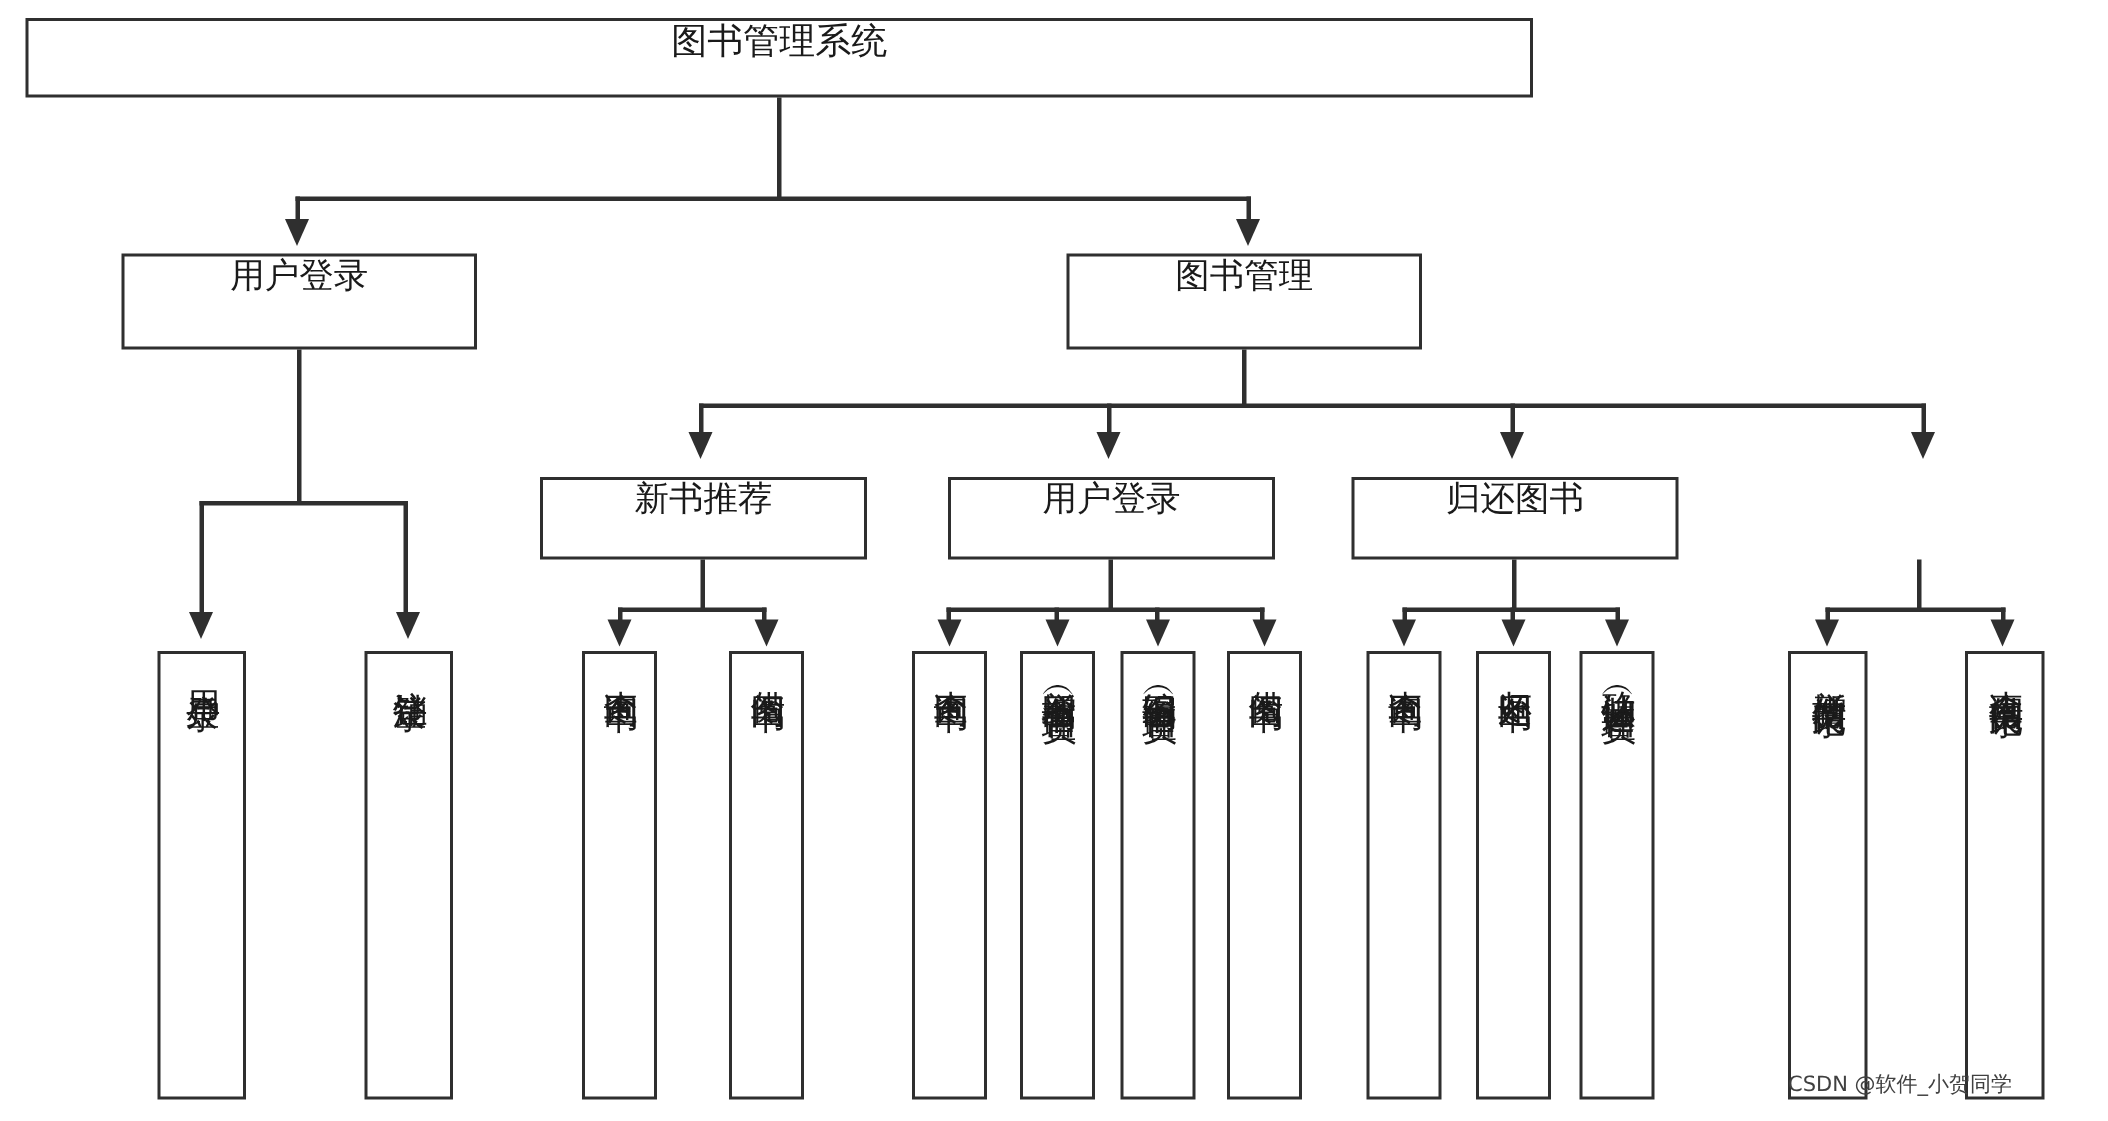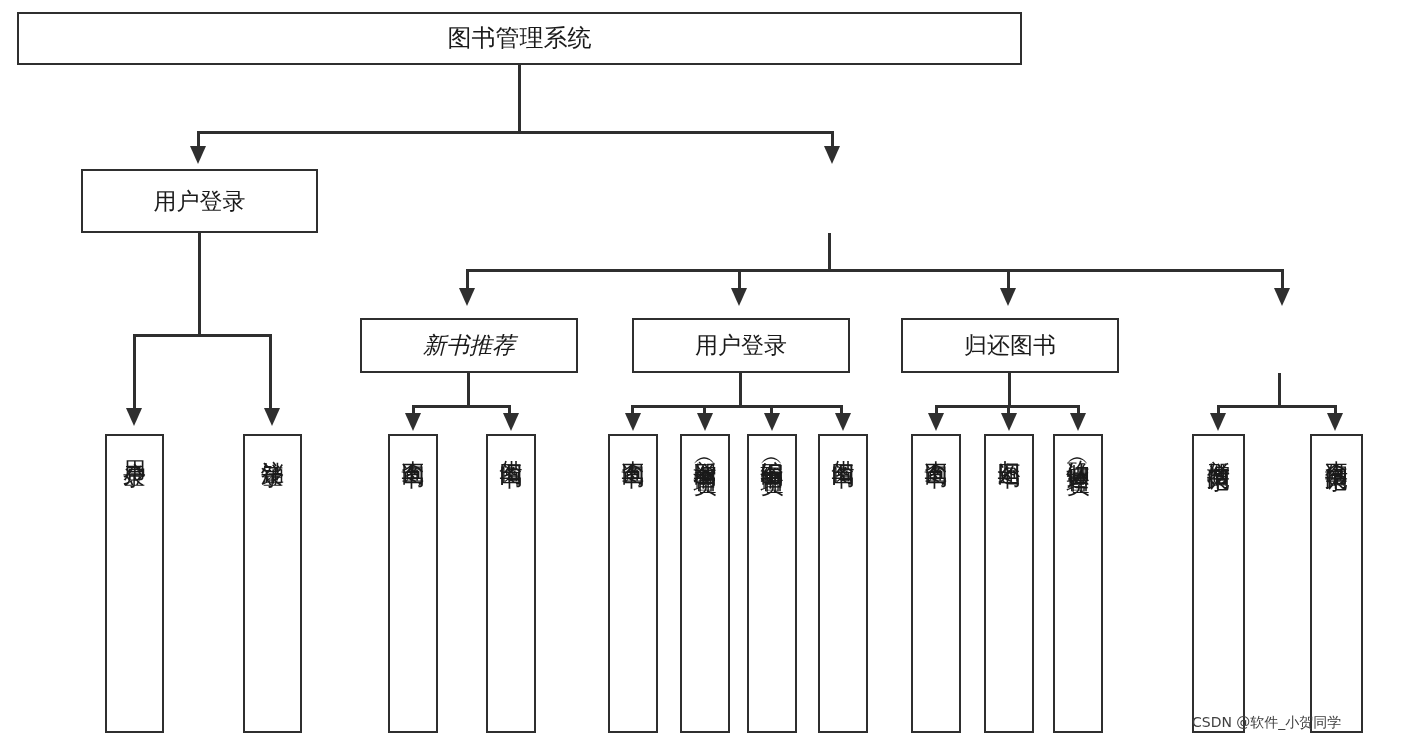--- a/index.html
+++ b/index.html
@@ -16,21 +16,21 @@
     height: 747px;
     background: #ffffff;
     overflow: hidden;
   }
   .node {
     position: absolute;
     box-sizing: border-box;
     border: 2.5px solid #2f2f2f;
     background: #ffffff;
     display: flex;
-    align-items: center;
+    align-items: flex-start;
     justify-content: center;
     color: #1a1a1a;
   }
   .node .label {
     text-align: center;
     line-height: 1.15;
     white-space: nowrap;
   }
   
   .node.horiz .label {
@@ -90,40 +90,43 @@
   <div class="ln h" style="left:197px; top:131px; width:637px; height:3px;"></div>
   <div class="ln v" style="left:197px; top:131px; width:3px; height:17px;"></div>
   <div class="ln v" style="left:831px; top:131px; width:3px; height:17px;"></div>
   <div class="arrow" style="left:190px; top:146px;"></div>
   <div class="arrow" style="left:824px; top:146px;"></div>
 
   <div class="node horiz" style="left:81px; top:169px; width:237px; height:64px;">
     <span class="label">用户登录</span>
   </div>
 
+  <div class="node horiz" style="left:711px; top:169px; width:237px; height:64px;">
+    <span class="label">图书管理</span>
+  </div>
 
   <div class="ln v" style="left:198px; top:233px; width:3px; height:103px;"></div>
   <div class="ln h" style="left:133px; top:334px; width:139px; height:3px;"></div>
   <div class="ln v" style="left:133px; top:334px; width:3px; height:76px;"></div>
   <div class="ln v" style="left:269px; top:334px; width:3px; height:76px;"></div>
   <div class="arrow" style="left:126px; top:408px;"></div>
   <div class="arrow" style="left:264px; top:408px;"></div>
 
   <div class="ln v" style="left:828px; top:233px; width:3px; height:38px;"></div>
   <div class="ln h" style="left:466px; top:269px; width:818px; height:3px;"></div>
   <div class="ln v" style="left:466px; top:269px; width:3px; height:20px;"></div>
   <div class="ln v" style="left:738px; top:269px; width:3px; height:20px;"></div>
   <div class="ln v" style="left:1007px; top:269px; width:3px; height:20px;"></div>
   <div class="ln v" style="left:1281px; top:269px; width:3px; height:20px;"></div>
   <div class="arrow" style="left:459px; top:288px;"></div>
   <div class="arrow" style="left:731px; top:288px;"></div>
   <div class="arrow" style="left:1000px; top:288px;"></div>
   <div class="arrow" style="left:1274px; top:288px;"></div>
 
-  <div class="node horiz" style="left:360px; top:318px; width:218px; height:55px;font-style:italic;">
+  <div class="node horiz" style="left:360px; top:318px; width:218px; height:55px;">
     <span class="label">新书推荐</span>
   </div>
   <div class="node horiz" style="left:632px; top:318px; width:218px; height:55px;">
     <span class="label">用户登录</span>
   </div>
   <div class="node horiz" style="left:901px; top:318px; width:218px; height:55px;">
     <span class="label">归还图书</span>
   </div>
 
   <div class="ln v" style="left:467px; top:373px; width:3px; height:34px;"></div>

